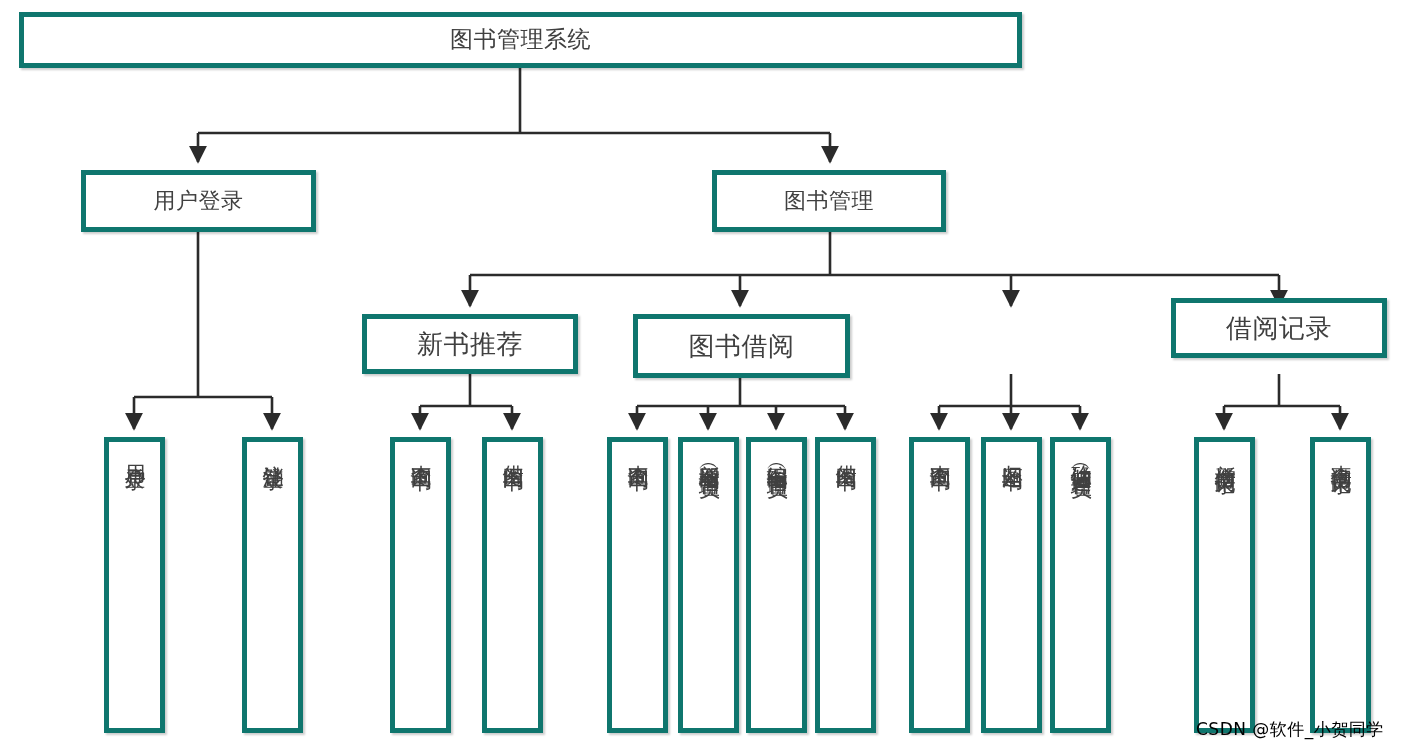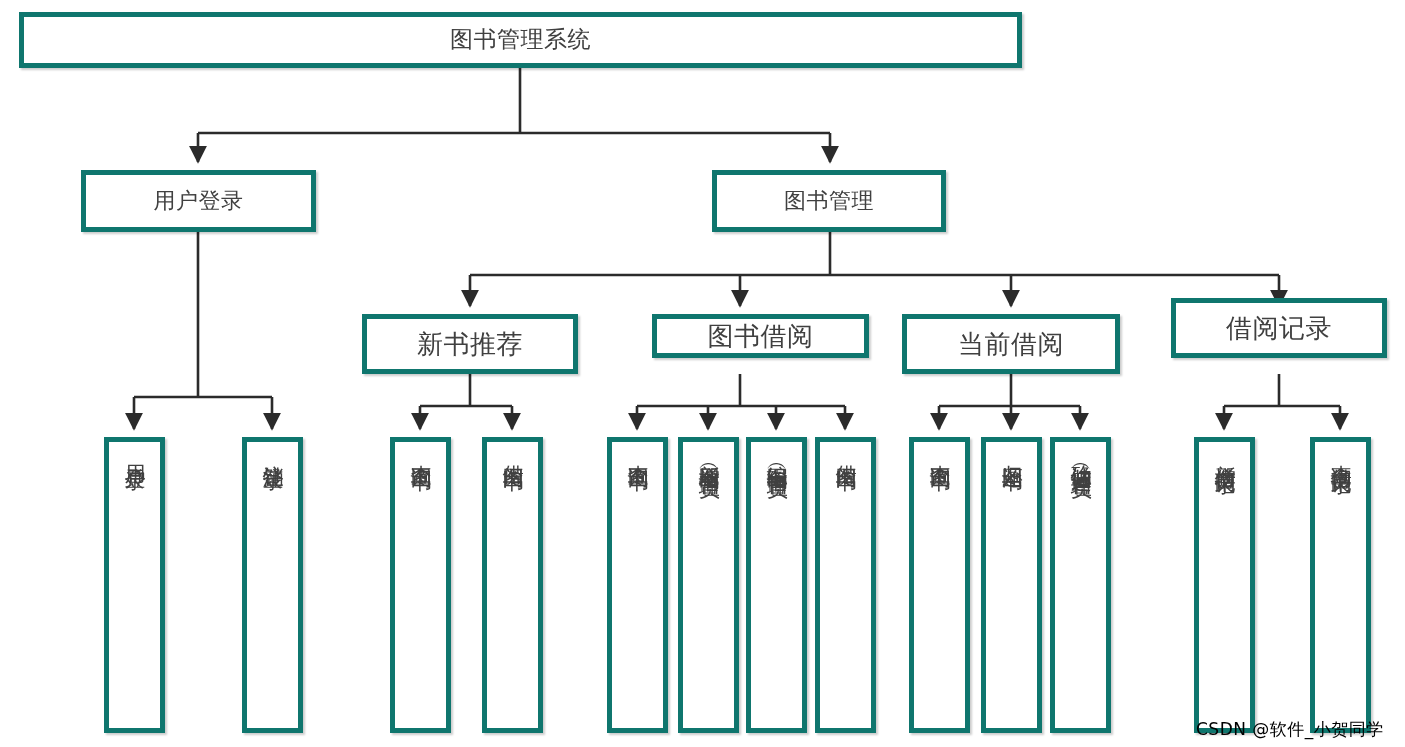--- a/index.html
+++ b/index.html
@@ -131,25 +131,22 @@
 
   <div class="node l2" style="left: 81px; top: 170px; width: 235px; height: 62px;">
       <span class="label">用户登录</span>
     </div>
     <div class="node l2" style="left: 712px; top: 170px; width: 234px; height: 62px;">
       <span class="label">图书管理</span>
     </div>
   <div class="node l3" style="left: 362px; top: 314px; width: 216px; height: 60px;">
       <span class="label">新书推荐</span>
     </div>
-    <div class="node l3" style="left: 652px; top: 314px; width: 217px; height: 44px;">
+    <div class="node l3" style="left: 633px; top: 314px; width: 217px; height: 64px;">
       <span class="label">图书借阅</span>
-    </div>
-    <div class="node l3" style="left: 902px; top: 314px; width: 218px; height: 60px;">
-      <span class="label">当前借阅</span>
     </div>
     <div class="node l3" style="left: 1171px; top: 298px; width: 216px; height: 60px;">
       <span class="label">借阅记录</span>
     </div>
   <div class="node leaf" style="left: 104px; top: 437px; width: 61px; height: 296px;">
       <span class="label">用户登录</span>
     </div>
     <div class="node leaf" style="left: 242px; top: 437px; width: 61px; height: 296px;">
       <span class="label">注销登录</span>
     </div>

